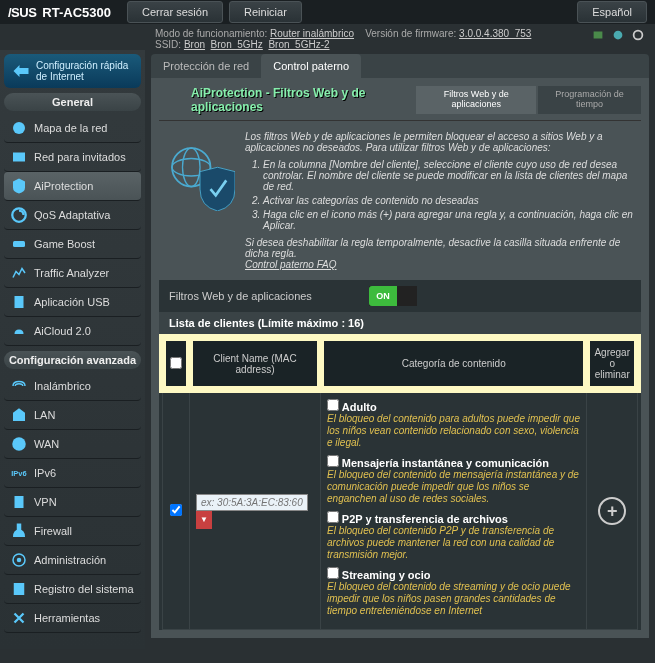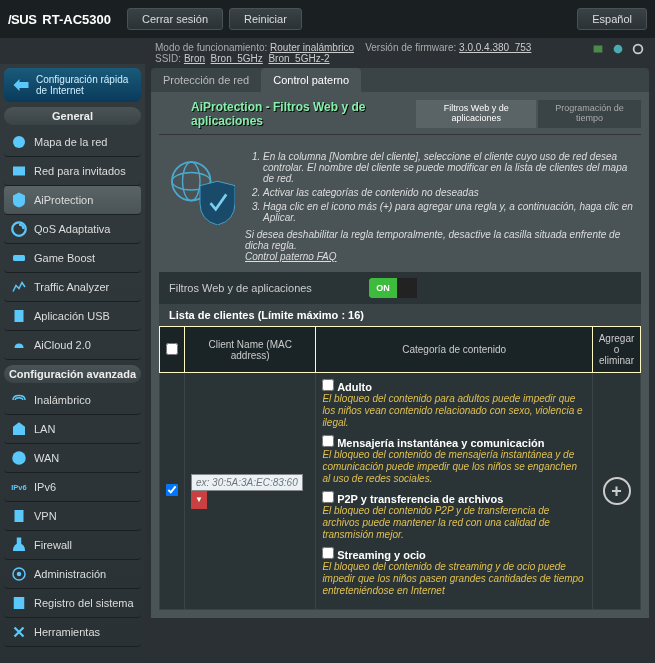--- a/index.html
+++ b/index.html
@@ -1,18 +1,18 @@
 <!DOCTYPE html>
 <html><head>
 <meta charset="utf-8">
 <style>
 * { margin: 0; padding: 0; box-sizing: border-box; }
 body { font-family: Arial, sans-serif; font-size: 11px; background: #2a3033; color: #ccc; width: 655px; height: 663px; overflow: hidden; }
 
-.topbar { display: flex; align-items: center; height: 38px; background: #1a1f22; padding: 0 8px; gap: 6px; }
+.topbar { display: flex; align-items: center; height: 24px; background: #1a1f22; padding: 0 8px; gap: 6px; }
 .logo { color: #fff; font-weight: bold; font-size: 13px; letter-spacing: -0.5px; }
 .model { color: #fff; font-size: 13px; font-weight: bold; margin-right: 10px; }
 .tbtn { background: linear-gradient(#3a4246,#2a3236); border: 1px solid #4a5256; color: #ddd; padding: 4px 14px; border-radius: 3px; font-size: 11px; cursor: pointer; }
 .tbtn.lang { margin-left: auto; }
 
 .infobar { padding: 4px 10px 0 155px; font-size: 10px; color: #aaa; }
 .infobar .u { text-decoration: underline; color: #ccc; }
 .infoicons { float: right; display: flex; gap: 6px; align-items: center; }
 .ic { width: 14px; height: 14px; display: inline-block; }
 
@@ -43,21 +43,21 @@
 .desc ol li { margin-bottom: 3px; }
 .desc .faq { text-decoration: underline; cursor: pointer; }
 
 .togglerow { background: #2a3336; padding: 6px 10px; display: flex; align-items: center; }
 .togglerow .lbl { flex: 0 0 200px; color: #ccc; font-size: 11px; }
 .switch { width: 48px; height: 20px; background: #222; border-radius: 0; position: relative; cursor: pointer; }
 .switch .on { position: absolute; left: 0; top: 0; width: 28px; height: 20px; background: #3dbb3d; color: #fff; font-size: 9px; font-weight: bold; display: flex; align-items: center; justify-content: center; border-radius: 3px 0 0 3px; }
 
 .listhdr { background: #3a4346; padding: 5px 10px; color: #fff; font-size: 11px; font-weight: bold; }
 .tbl { width: 100%; border-collapse: collapse; background: #2a3336; }
-.tbl th { background: #1a2326; color: #ccc; font-size: 10px; font-weight: normal; padding: 6px 4px; border: 1px solid #fef9c3; }
+.tbl th { background: #1a2326; color: #ccc; font-size: 10px; font-weight: normal; padding: 6px 4px; border: 7px solid #fef9c3; }
 .tbl td { border: 1px solid #3a4346; padding: 6px; font-size: 10px; vertical-align: top; }
 .tbl td.cname { vertical-align: middle; }
 .cinput { width: 112px; background: #eaf2f8; border: 1px solid #888; padding: 2px 4px; font-size: 10px; color: #888; font-style: italic; }
 .dropbtn { background: #c84040; color: #fff; border: none; width: 16px; height: 18px; font-size: 8px; cursor: pointer; }
 .cat { margin-bottom: 6px; }
 .cat .catname { color: #fff; font-weight: bold; font-size: 11px; }
 .cat .catdesc { color: #e0c050; font-style: italic; font-size: 10px; line-height: 1.2; }
 .addbtn { width: 28px; height: 28px; border: 2px solid #ccc; border-radius: 50%; display: flex; align-items: center; justify-content: center; color: #ccc; font-size: 18px; font-weight: bold; cursor: pointer; margin: auto; }
 .chk { width: 12px; height: 12px; }
 </style>
@@ -233,20 +233,21 @@
       </div>
       <div class="desc">
         <svg class="shieldicon" viewBox="0 0 80 80">
           <circle cx="30" cy="30" r="22" fill="none" stroke="#4aaad0" stroke-width="2"></circle>
           <ellipse cx="30" cy="30" rx="22" ry="10" fill="none" stroke="#4aaad0" stroke-width="1.5"></ellipse>
           <ellipse cx="30" cy="30" rx="10" ry="22" fill="none" stroke="#4aaad0" stroke-width="1.5"></ellipse>
           <path d="M40 35 L60 30 L80 35 L80 55 Q80 75 60 80 Q40 75 40 55 Z" fill="#1a4a6a" stroke="#4aaad0"></path>
           <path d="M52 55 L58 62 L70 45" fill="none" stroke="#7ad0f0" stroke-width="3"></path>
         </svg>
         <div>
+          <div>Los filtros Web y de aplicaciones le permiten bloquear el acceso a sitios Web y a aplicaciones no deseados. Para utilizar filtros Web y de aplicaciones:</div>
           <ol>
             <li>En la columna [Nombre del cliente], seleccione el cliente cuyo uso de red desea controlar. El nombre del cliente se puede modificar en la lista de clientes del mapa de red.</li>
             <li>Activar las categorías de contenido no deseadas</li>
             <li>Haga clic en el icono más (+) para agregar una regla y, a continuación, haga clic en Aplicar.</li>
           </ol>
           <div>Si desea deshabilitar la regla temporalmente, desactive la casilla situada enfrente de dicha regla.</div>
           <div class="faq">Control paterno FAQ</div>
         </div>
       </div>
       <div class="togglerow">

